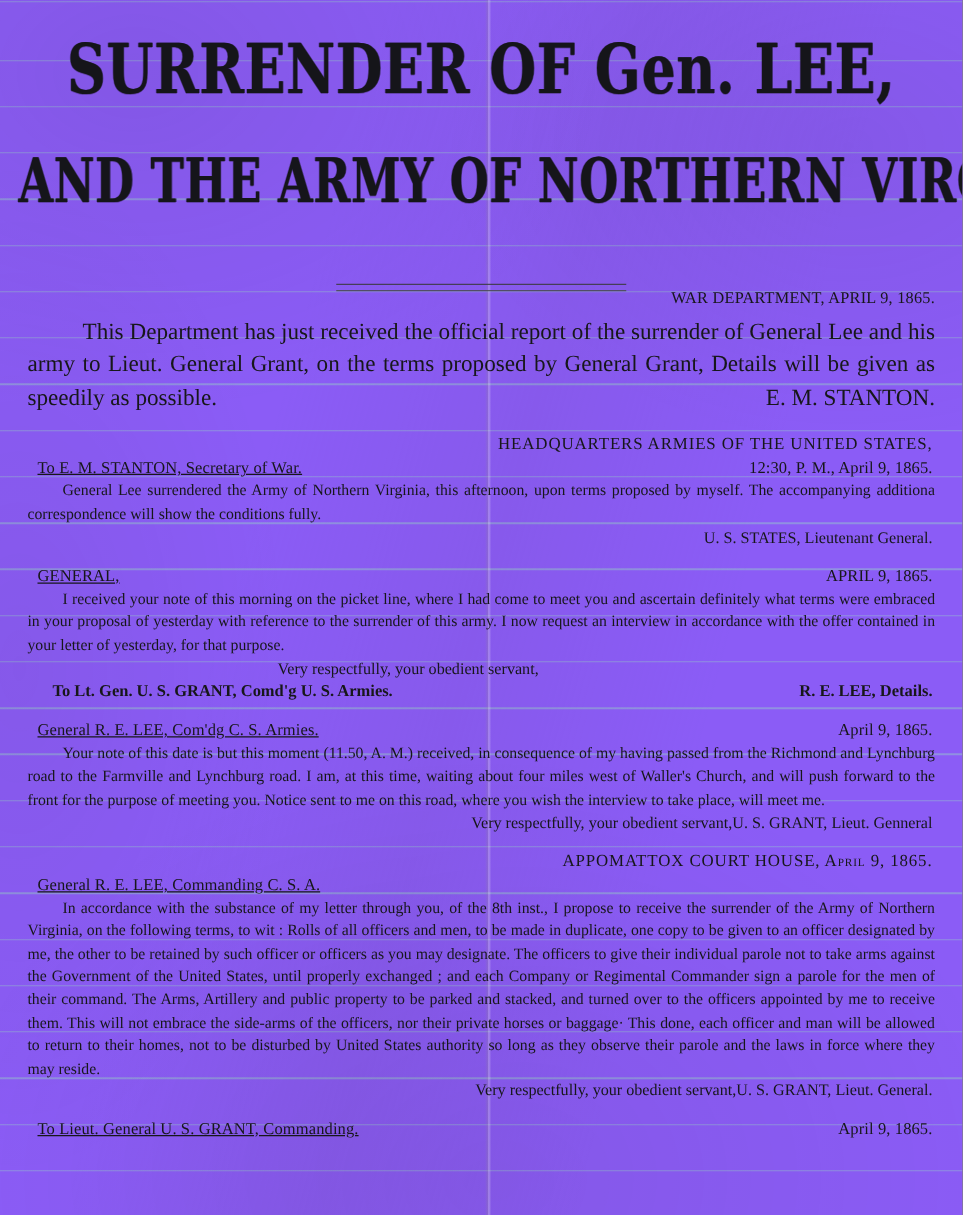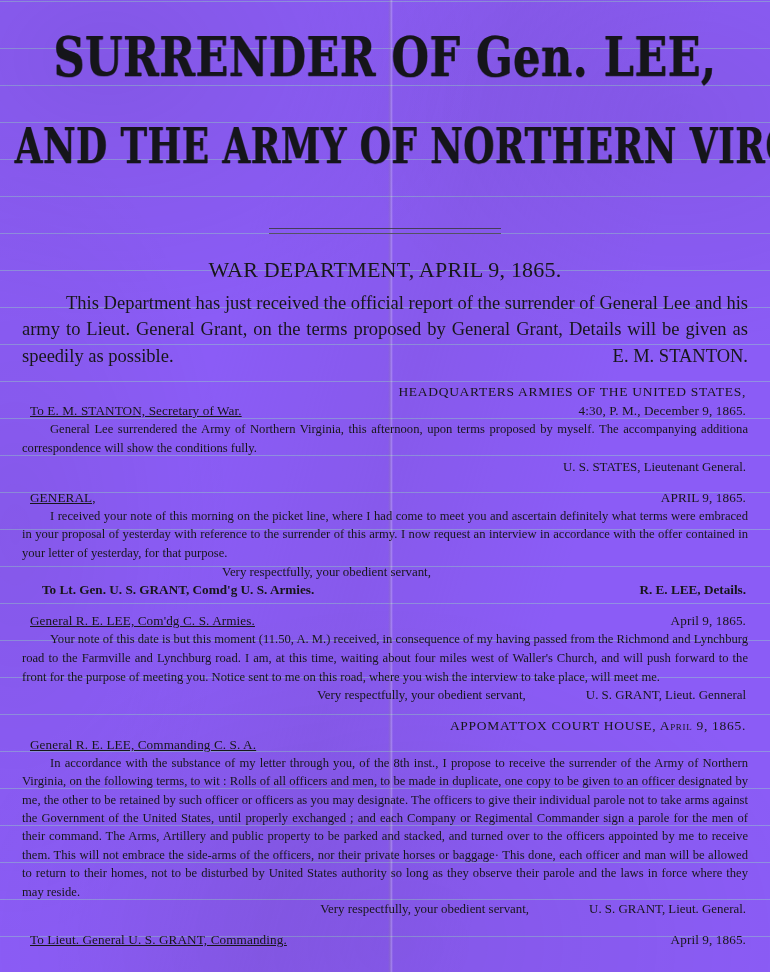--- a/index.html
+++ b/index.html
@@ -115,24 +115,24 @@
     display: inline-block;
     width: 232px;
     height: 4px;
     border-top: 1.4px solid #3a3a3e;
     border-bottom: 1px solid #4a4a4e;
     opacity: 0.85;
   }
 
   
   .dateline {
-    text-align: center;
-    font-size: 22px;
+    text-align: right;
+    font-size: 13px;
     letter-spacing: 0.2px;
-    margin-top: 27px;
+    margin-top: 0;
   }
   .smallcaps { font-variant: small-caps; }
 
   .salut-lg {
     font-size: 19px;
     letter-spacing: 0.3px;
     margin-top: 11px;
     margin-left: 46px;
   }
 
@@ -196,21 +196,21 @@
   }
   .tofrom .left  { padding-left: 20px; }
   .tofrom .right { padding-right: 2px; }
 
   .inline-close {
     display: flex;
     font-size: 12.9px;
     margin-top: 1px;
   }
   .inline-close .vr   { margin-left: auto; }
-  .inline-close .name { margin-left: 60px; padding-right: 2px; }
+  .inline-close .name { padding-right: 2px; }
 
   
   .clip-right { overflow: hidden; }
 </style>
 </head>
 <body>
 
 <div class="sheet">
 
   <div class="rules"></div>
@@ -231,21 +231,21 @@
 
     <div class="lead">
       <span>This Department has just received the official report of the surrender of General Lee and his army to Lieut. General Grant, on the terms proposed by General Grant,  Details will be given as speedily as possible.</span>
       <span class="sig">E. M. STANTON.</span>
     </div>
 
     <div class="letter">
       <div class="hdg">HEADQUARTERS ARMIES OF THE UNITED STATES,</div>
       <div class="row">
         <span class="left">To E. M. STANTON, Secretary of War.</span>
-        <span class="right">4:30, P. M., December 9, 1865.</span>
+        <span class="right">12:30, P. M., April 9, 1865.</span>
       </div>
       <div class="body clip-right">General Lee surrendered the Army of Northern Virginia, this afternoon, upon terms proposed by myself.   The accompanying additiona correspondence will show the conditions fully.</div>
       <div class="closing">
         <span class="name">U. S. STATES, Lieutenant General.</span>
       </div>
     </div>
 
     <div class="letter">
       <div class="row">
         <span class="left smallcaps">GENERAL,</span>

